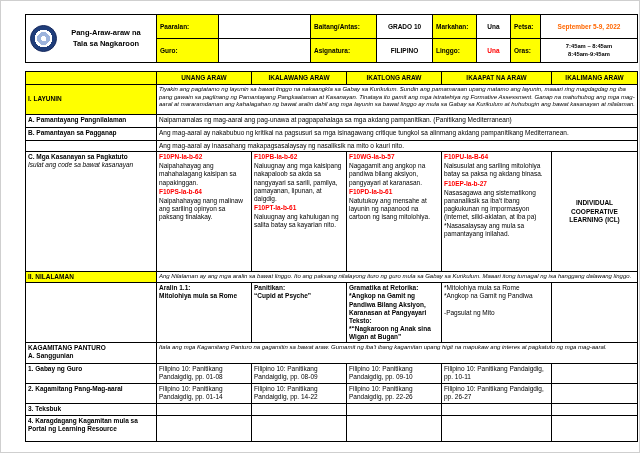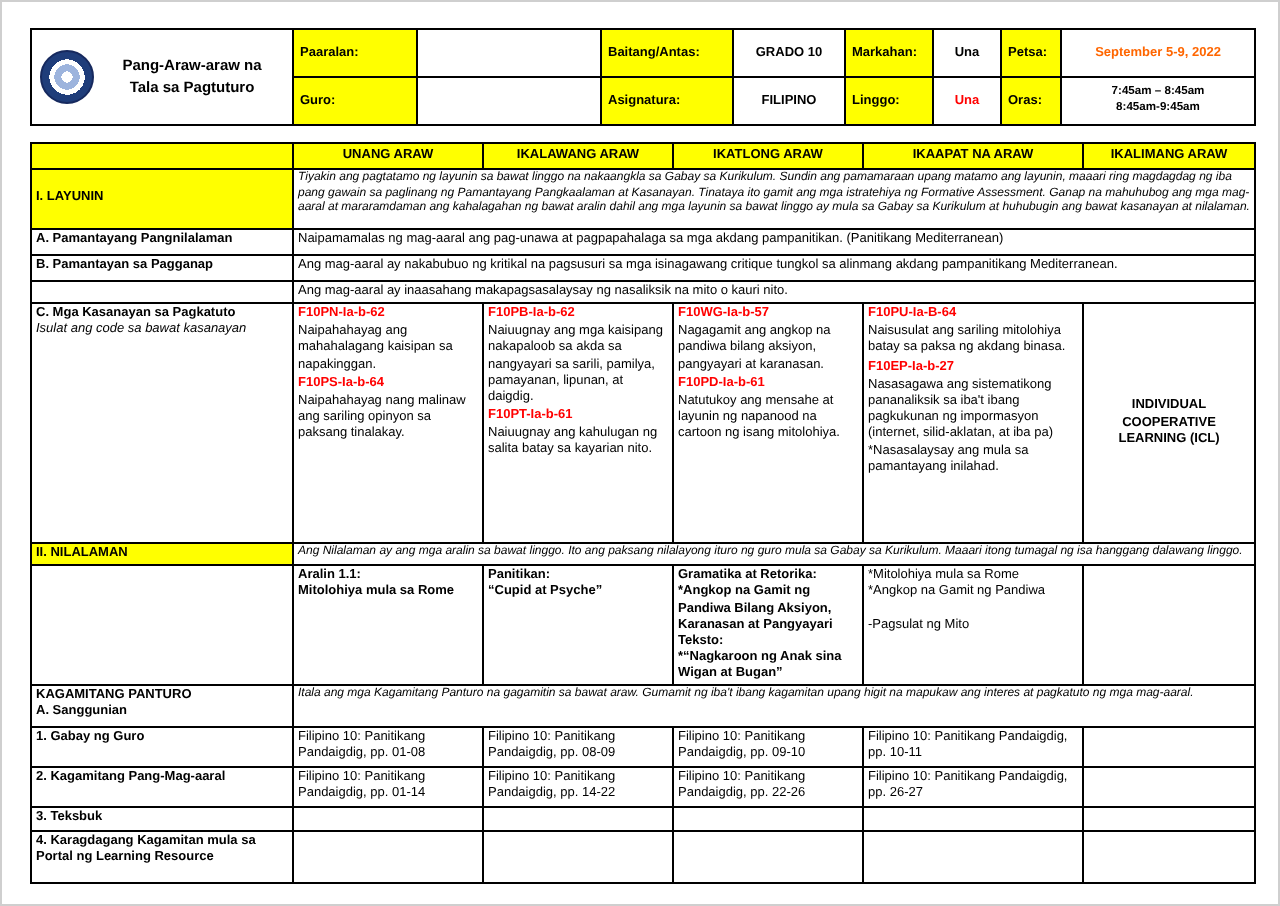--- a/index.html
+++ b/index.html
@@ -1,20 +1,20 @@
 <!DOCTYPE html>
 <html style="--highlight: #FFFF00; --code_red: #FF0000; --date_orange: #FF6600;"><head>
 <meta charset="utf-8">
 <style>
   :root{ --highlight:#FFFF00; --code_red:#FF0000; --date_orange:#FF6600; }
   *{ box-sizing:border-box; }
   html,body{ margin:0; padding:0; background:#e9e9e9; }
   .page{
     width:640px; height:453px; background:#fff; border:1px solid #cfcfcf;
-    padding:13px 14px; font-family:"Liberation Sans", sans-serif; color:#000;
+    padding:13px 24px; font-family:"Liberation Sans", sans-serif; color:#000;
     overflow:hidden;
   }
   table{ width:100%; border-collapse:collapse; table-layout:fixed; }
   td{ border:1px solid #000; padding:1px 2px; vertical-align:top; overflow:hidden; }
 
   .yellow{ background:var(--highlight); }
   .b{ font-weight:bold; }
   .c{ text-align:center; }
   .pre{ white-space:pre-line; }
   .code{ color:var(--code_red); font-weight:bold; }
@@ -74,21 +74,21 @@
         <col style="width:30px">
         <col style="width:97px">
     </colgroup>
     <tbody>
         <tr style="height:24px">
       <td rowspan="2">
         <div class="logo-wrap">
           <div class="logo"></div>
           <div class="doc-title">
             <div>Pang-Araw-araw na</div>
-            <div>Tala sa Pagtuturo</div>
+            <div>Tala sa Nagkaroon</div>
           </div>
         </div>
       </td>
       <td class="yellow lab">Paaralan:</td>
       <td class="val"></td>
       <td class="yellow lab">Baitang/Antas:</td>
       <td class="val">GRADO 10</td>
       <td class="yellow lab">Markahan:</td>
       <td class="val">Una</td>
       <td class="yellow lab">Petsa:</td>

